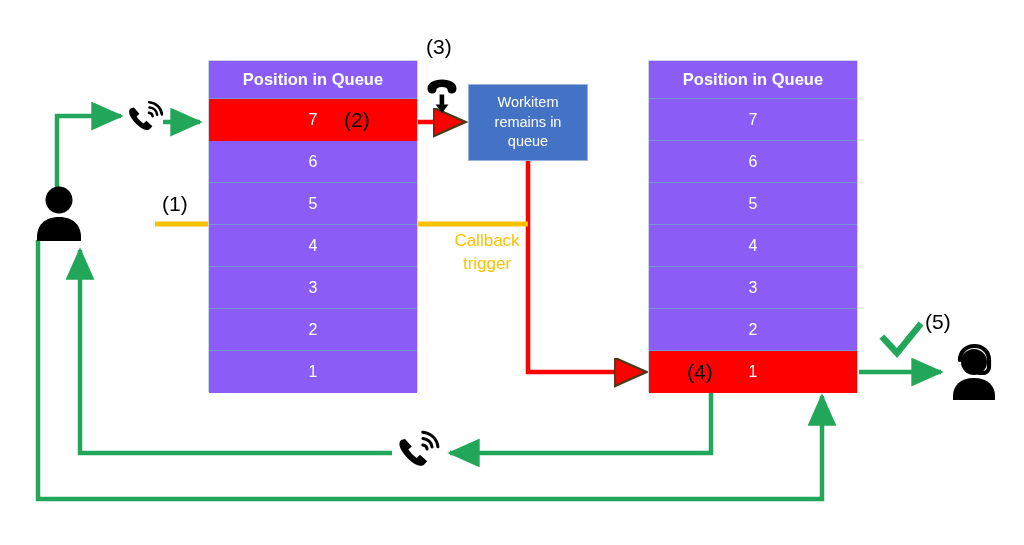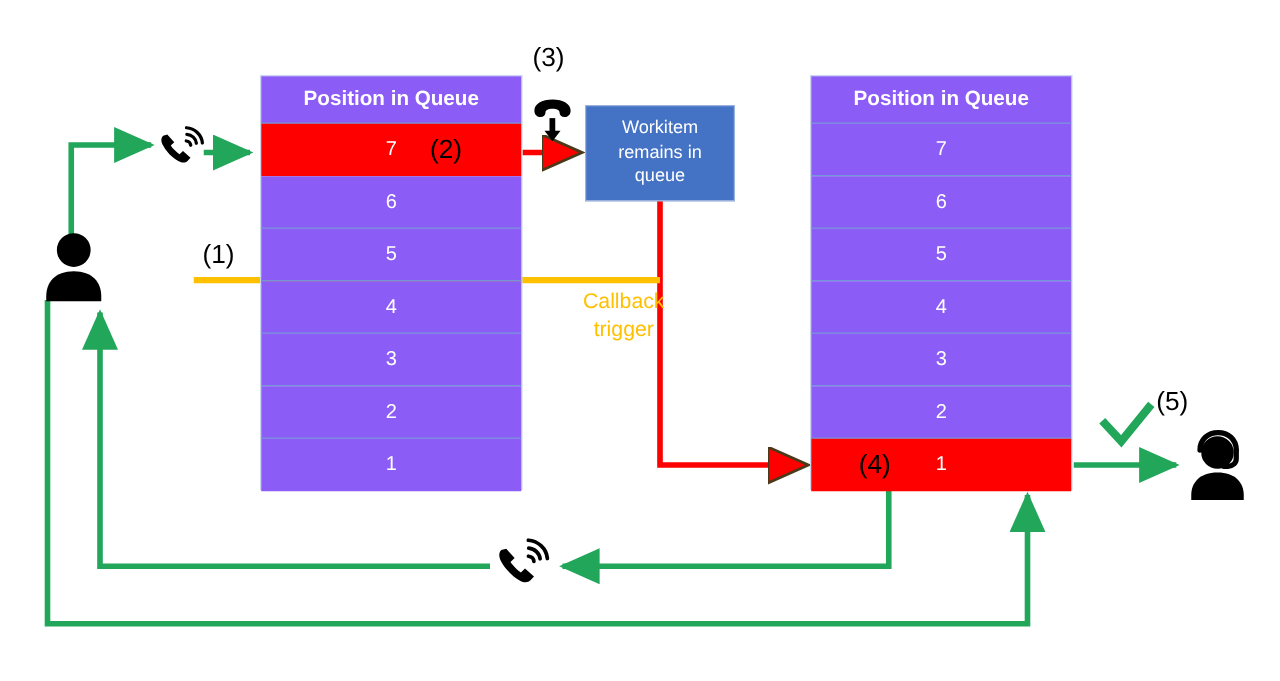--- a/index.html
+++ b/index.html
@@ -191,21 +191,21 @@
       <div class="qrow hot last" style="height: 42px;">
         <span>1</span>
         <span class="rowtag" style="left: 38px; top: 50%; transform: translateY(-50%);">(4)</span>
       </div>
     </div>
 
   <div class="wibox" style="left:468px; top:84px; width:120px; height:77px;">
     <span>Workitem remains in queue</span>
   </div>
 
-  <div class="cbtext" style="left:444px; top:230px; width:110px;">
+  <div class="cbtext" style="left:432px; top:230px; width:110px;">
     <span>Callback trigger</span>
   </div>
 
   <div class="steplabel" style="left:162px; top:192px;">
     <span>(1)</span>
   </div>
   <div class="steplabel" style="left:426px; top:35px;">
     <span>(3)</span>
   </div>
   <div class="steplabel" style="left:925px; top:310px;">

